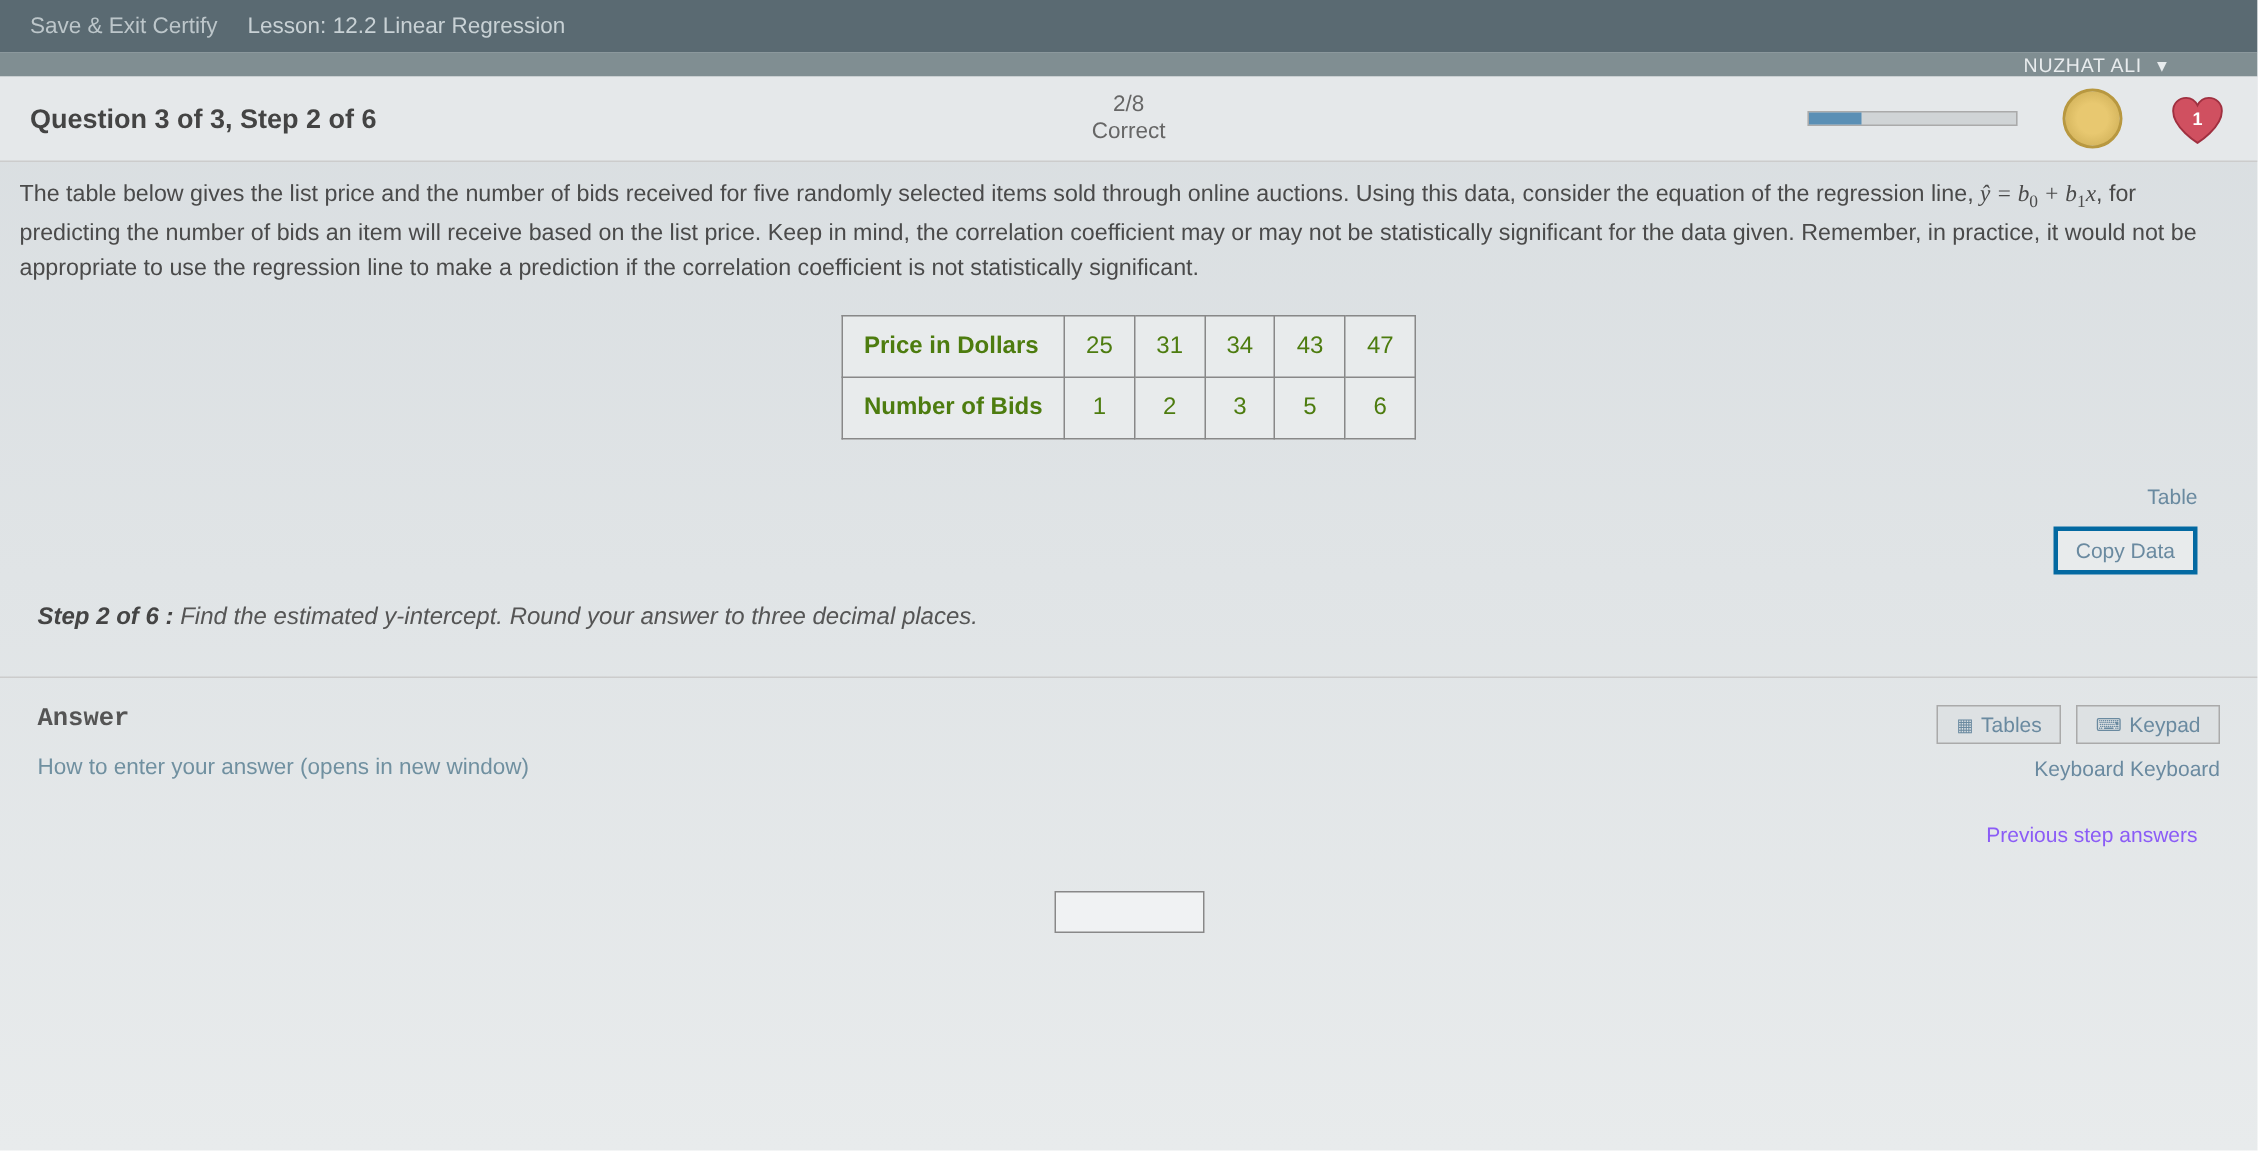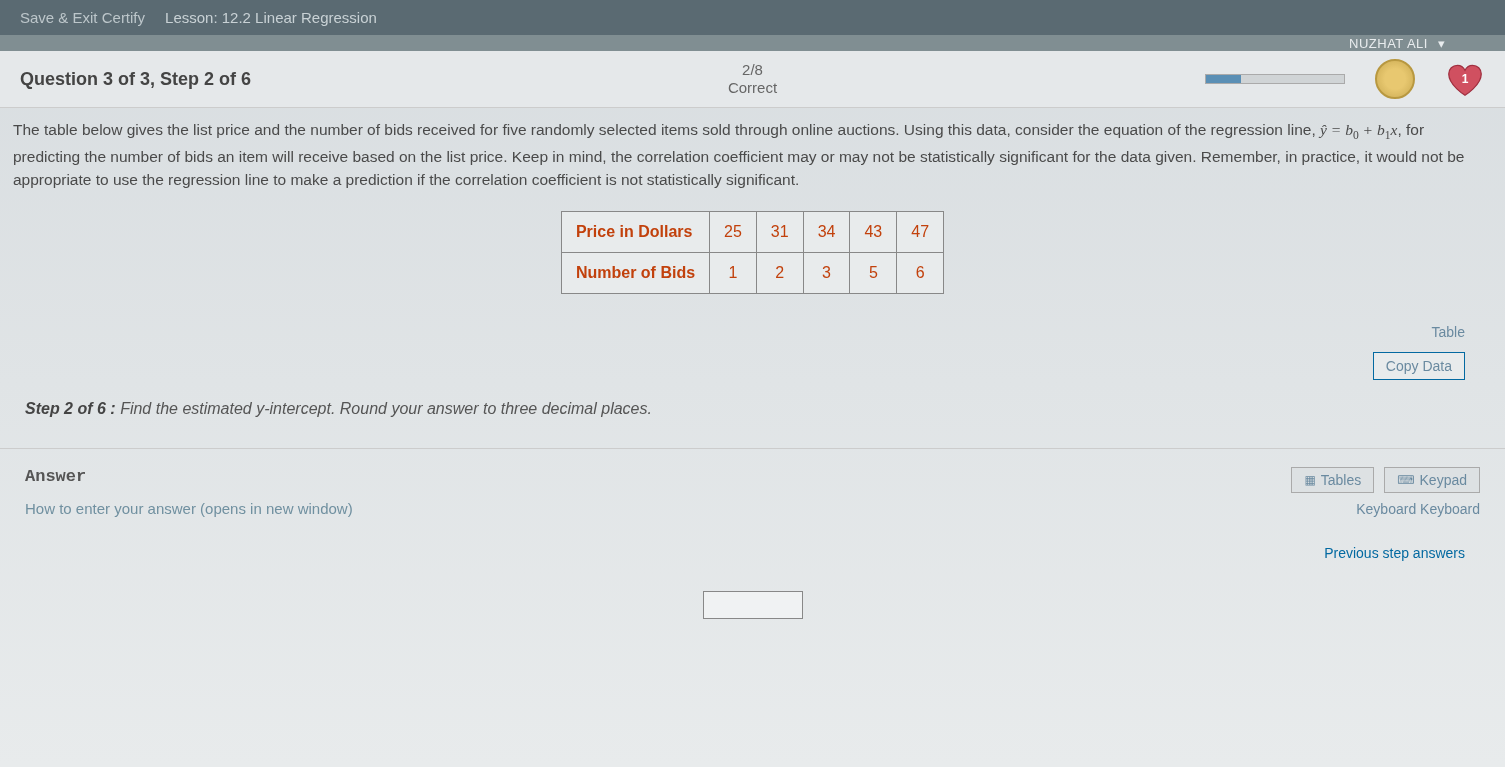--- a/index.html
+++ b/index.html
@@ -108,38 +108,38 @@
     .sub { font-size: 0.75em; vertical-align: sub; font-style: normal; }
     .data-table {
       border-collapse: collapse;
       margin: 15px auto 0;
     }
     .data-table th, .data-table td {
       border: 1px solid #888;
       padding: 6px 14px;
       text-align: center;
       font-size: 16px;
-      color: #c2410c;
+      color: #4d7c0f;
       background: #e8ebec;
     }
     .data-table th {
       font-weight: 600;
       text-align: left;
       padding: 8px 14px;
     }
     .table-tools {
       text-align: right;
       padding: 20px 40px 10px;
       font-size: 14px;
       color: #6a8aa0;
     }
     .table-link { display: block; margin-bottom: 12px; cursor: pointer; }
     .copy-data-btn {
       display: inline-block;
-      border: 1px solid #0369a1;
+      border: 3px solid #0369a1;
       padding: 5px 12px;
       background: #e8ebec;
       color: #6a8aa0;
       cursor: pointer;
     }
     .step-instruction {
       padding: 10px 25px 30px;
       font-size: 16px;
       color: #555;
       border-bottom: 1px solid #ccc;
@@ -176,21 +176,21 @@
     .tool-icon { font-size: 12px; }
     .kbd-shortcuts {
       font-size: 14px;
       color: #6a8aa0;
       cursor: pointer;
     }
     .prev-answers {
       text-align: right;
       padding: 10px 40px;
       font-size: 14px;
-      color: #0369a1;
+      color: #8b5cf6;
       cursor: pointer;
     }
     .input-row {
       text-align: center;
       padding: 20px 0;
     }
     .answer-input {
       width: 100px;
       height: 28px;
       border: 1px solid #888;

